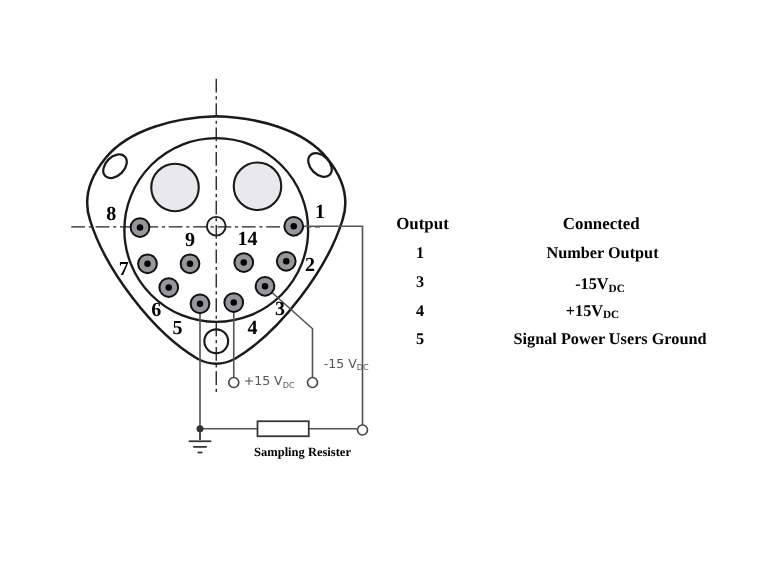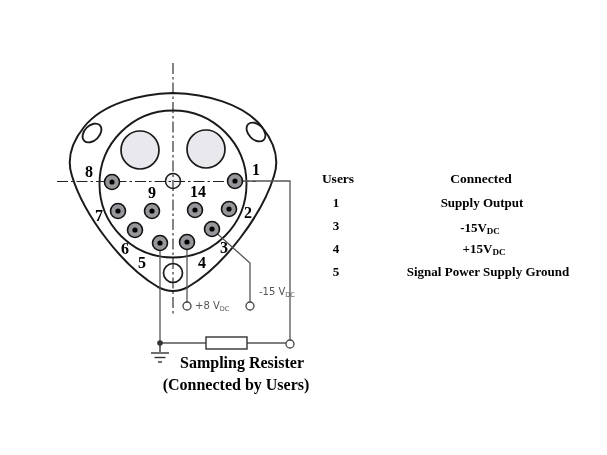--- a/index.html
+++ b/index.html
@@ -4,21 +4,21 @@
 <style>
   html,body{margin:0;padding:0;background:#ffffff;}
   .canvas{
     position:relative;width:607px;height:455px;background:#ffffff;overflow:hidden;
     font-family:"Liberation Serif","DejaVu Serif",serif;color:#000;
   }
   .canvas svg{position:absolute;left:0;top:0;}
   .plbl{position:absolute;transform:translate(-50%,-50%);font-weight:700;font-size:16px;line-height:1;}
   .tcell{position:absolute;transform:translate(-50%,-50%);font-weight:700;font-size:13px;line-height:1;white-space:nowrap;}
   .thead{font-size:13.5px;}
-  .ann{position:absolute;transform:translate(-50%,-50%);font-weight:700;font-size:16px;line-height:1;white-space:nowrap;}
+  .ann{position:absolute;transform:translate(-50%,-50%);font-weight:700;font-size:10px;line-height:1;white-space:nowrap;}
   .term{position:absolute;transform:translate(0,-50%);font-family:"DejaVu Sans","Liberation Sans",sans-serif;
         font-size:10px;color:#555;line-height:1;white-space:nowrap;}
   .sc{font-size:9px;position:relative;top:1.5px;letter-spacing:0;}
   .term .sc{font-size:6.5px;top:2px;}
 </style>
 </head>
 <body>
 
 <div class="canvas">
 
@@ -93,45 +93,44 @@
   <div class="plbl" style="left:224px;top:248px">3</div>
   <div class="plbl" style="left:202px;top:263px">4</div>
   <div class="plbl" style="left:142px;top:263px">5</div>
   <div class="plbl" style="left:125px;top:249px">6</div>
   <div class="plbl" style="left:99px;top:216px">7</div>
   <div class="plbl" style="left:89px;top:172px">8</div>
   <div class="plbl" style="left:152px;top:193px">9</div>
   <div class="plbl" style="left:198px;top:192px">14</div>
 
   <div class="term" style="left:195px;top:306px">
-    <span>+8 V</span><span class="sc">DC</span>
+    <span>+15 V</span><span class="sc">DC</span>
   </div>
   <div class="term" style="left:259px;top:292px">
     <span>-15 V</span><span class="sc">DC</span>
   </div>
 
   <div class="ann" style="left:242px;top:363px">Sampling Resister</div>
-  <div class="ann" style="left:236px;top:385px">(Connected by Users)</div>
 
-  <div class="tcell thead" style="left:338px;top:179px">Users</div>
+  <div class="tcell thead" style="left:338px;top:179px">Output</div>
   <div class="tcell thead" style="left:481px;top:179px">Connected</div>
 
   <div class="tcell" style="left:336px;top:202px">1</div>
   <div class="tcell" style="left:482px;top:202px">
-    <span>Supply Output</span><span class="sc"></span>
+    <span>Number Output</span><span class="sc"></span>
   </div>
 
   <div class="tcell" style="left:336px;top:225px">3</div>
   <div class="tcell" style="left:480px;top:227px">
     <span>-15V</span><span class="sc">DC</span>
   </div>
 
   <div class="tcell" style="left:336px;top:248px">4</div>
-  <div class="tcell" style="left:484px;top:248px">
+  <div class="tcell" style="left:474px;top:248px">
     <span>+15V</span><span class="sc">DC</span>
   </div>
 
   <div class="tcell" style="left:336px;top:271px">5</div>
   <div class="tcell" style="left:488px;top:271px">
-    <span>Signal Power Supply Ground</span><span class="sc"></span>
+    <span>Signal Power Users Ground</span><span class="sc"></span>
   </div>
 
 </div>
 
 </body></html>

